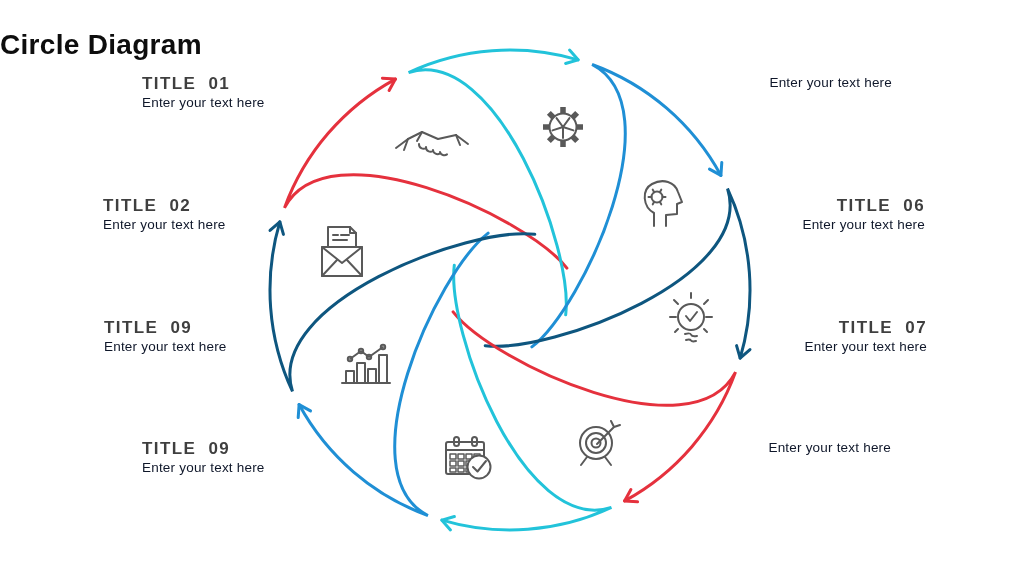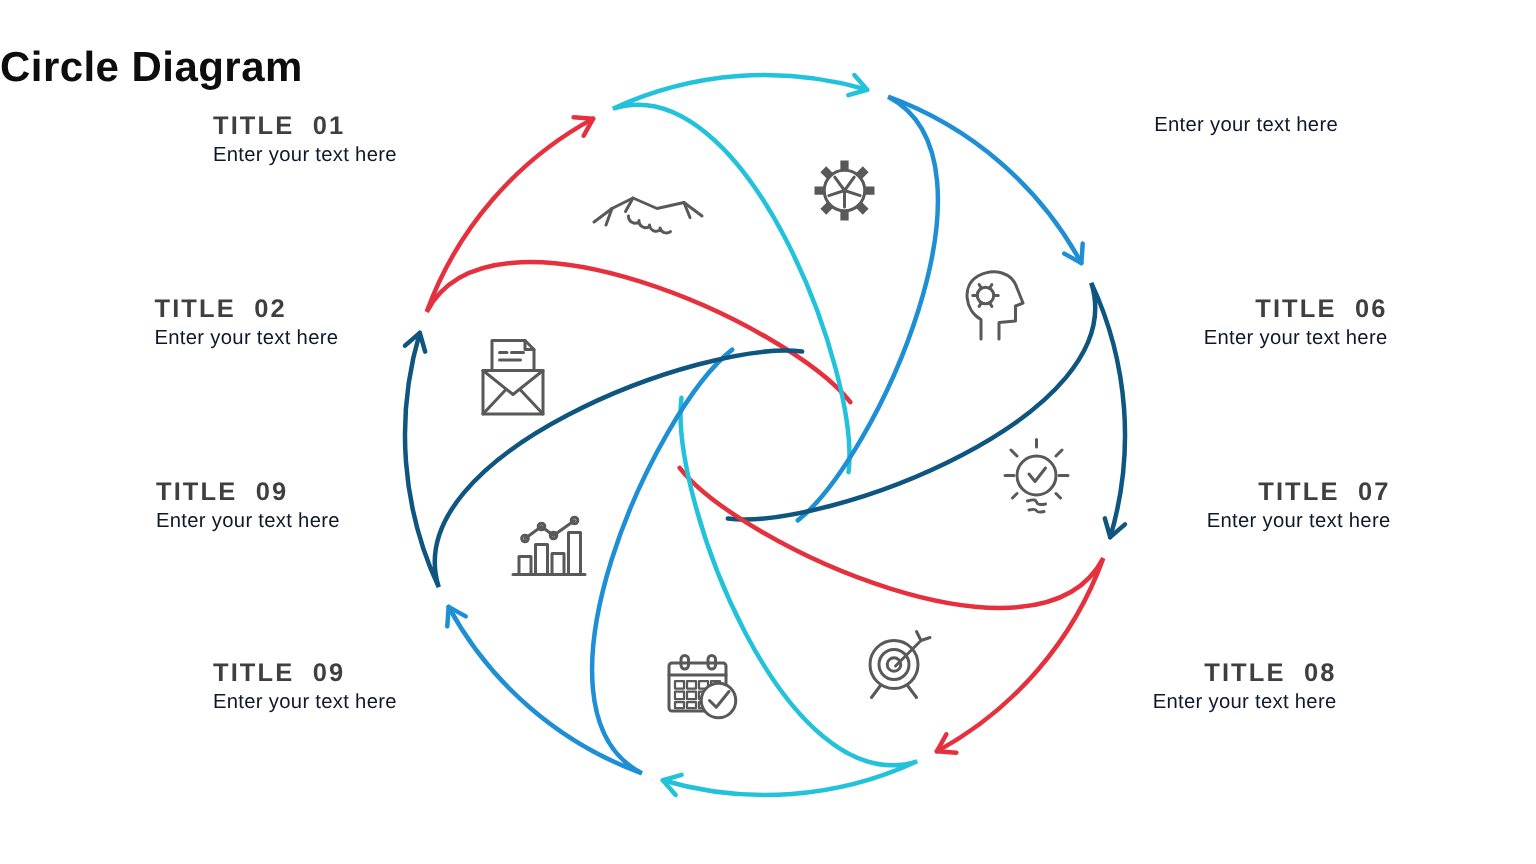--- a/index.html
+++ b/index.html
@@ -49,21 +49,20 @@
 </div>
 <div class="label right" style="right:99px;top:196px">
   <div class="label-title">TITLE  06</div>
   <div class="label-sub">Enter your text here</div>
 </div>
 <div class="label right" style="right:97px;top:318px">
   <div class="label-title">TITLE  07</div>
   <div class="label-sub">Enter your text here</div>
 </div>
 <div class="label right" style="right:133px;top:439px">
-  <div class="label-title">TITLE  08</div>
   <div class="label-sub">Enter your text here</div>
 </div>
 
 <svg id="diagram" width="1024" height="576" viewBox="0 0 1024 576">
   <defs id="marker-defs">
       <marker id="ah-red" markerUnits="userSpaceOnUse" markerWidth="24" markerHeight="24" refX="15" refY="12" orient="auto">
         <path d="M 4 5 L 15 12 L 4 19" fill="none" stroke="#e5313d" stroke-width="3" stroke-linecap="round" stroke-linejoin="round"></path>
       </marker>
       <marker id="ah-cyan" markerUnits="userSpaceOnUse" markerWidth="24" markerHeight="24" refX="15" refY="12" orient="auto">
         <path d="M 4 5 L 15 12 L 4 19" fill="none" stroke="#22c3da" stroke-width="3" stroke-linecap="round" stroke-linejoin="round"></path>

